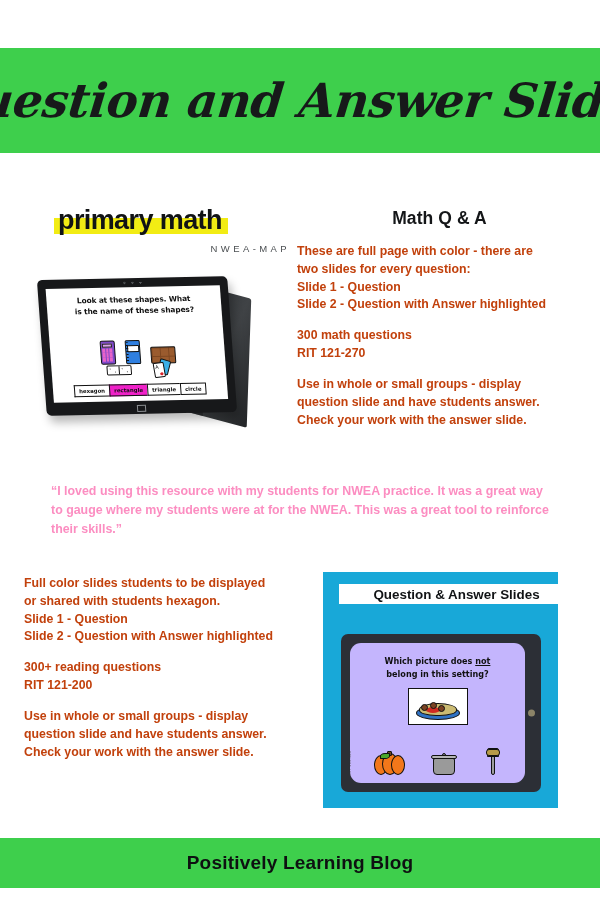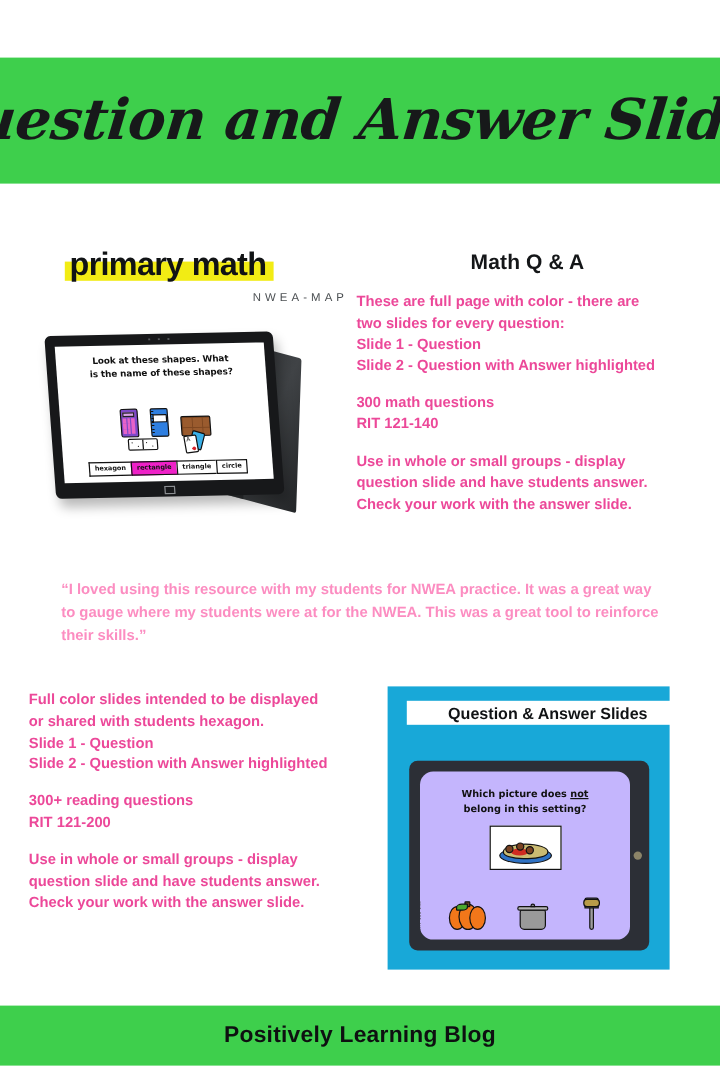--- a/index.html
+++ b/index.html
@@ -36,21 +36,21 @@
   .banner-bottom-text {
     font-size:19px; font-weight:700; color:#0e1011; letter-spacing:0.2px;
   }
 
   
   .sec-heading {
     font-size:17.5px; font-weight:700; text-align:center; color:#141618;
     letter-spacing:0.1px;
   }
   .body-text {
-    font-size:12.3px; font-weight:600; line-height:1.45; color:#ec4899;
+    font-size:12.3px; font-weight:600; line-height:1.45; color:#c2410c;
   }
 
   
   .math-left { position:absolute; left:22px; top:205px; width:270px; }
   .primary-math-wrap {
     position:relative; display:inline-block; margin-left:36px;
   }
   .hl-bar {
     position:absolute; left:-4px; right:-6px; bottom:2px; height:16px;
     background:#f2ec14; z-index:0;
@@ -342,35 +342,35 @@
   <div class="sec-heading">Math Q &amp; A</div>
   <div class="body-text">
     <div>These are full page with color - there are</div>
     <div>two slides for every question:</div>
     <div>Slide 1 - Question</div>
     <div>Slide 2 - Question with Answer highlighted</div>
   </div>
   <div class="gap"></div>
   <div class="body-text">
     <div>300 math questions</div>
-    <div>RIT 121-140</div>
+    <div>RIT 121-270</div>
   </div>
   <div class="gap"></div>
   <div class="body-text">
     <div>Use in whole or small groups - display</div>
     <div>question slide and have students answer.</div>
     <div>Check your work with the answer slide.</div>
   </div>
 </div>
 
 <div class="quote">“I loved using this resource with my students for NWEA practice. It was a great way to gauge where my students were at for the NWEA. This was a great tool to reinforce their skills.”</div>
 
 <div class="read-left">
   <div class="body-text">
-    <div>Full color slides intended to be displayed</div>
+    <div>Full color slides students to be displayed</div>
     <div>or shared with students hexagon.</div>
     <div>Slide 1 - Question</div>
     <div>Slide 2 - Question with Answer highlighted</div>
   </div>
   <div class="gap"></div>
   <div class="body-text">
     <div>300+ reading questions</div>
     <div>RIT 121-200</div>
   </div>
   <div class="gap"></div>

